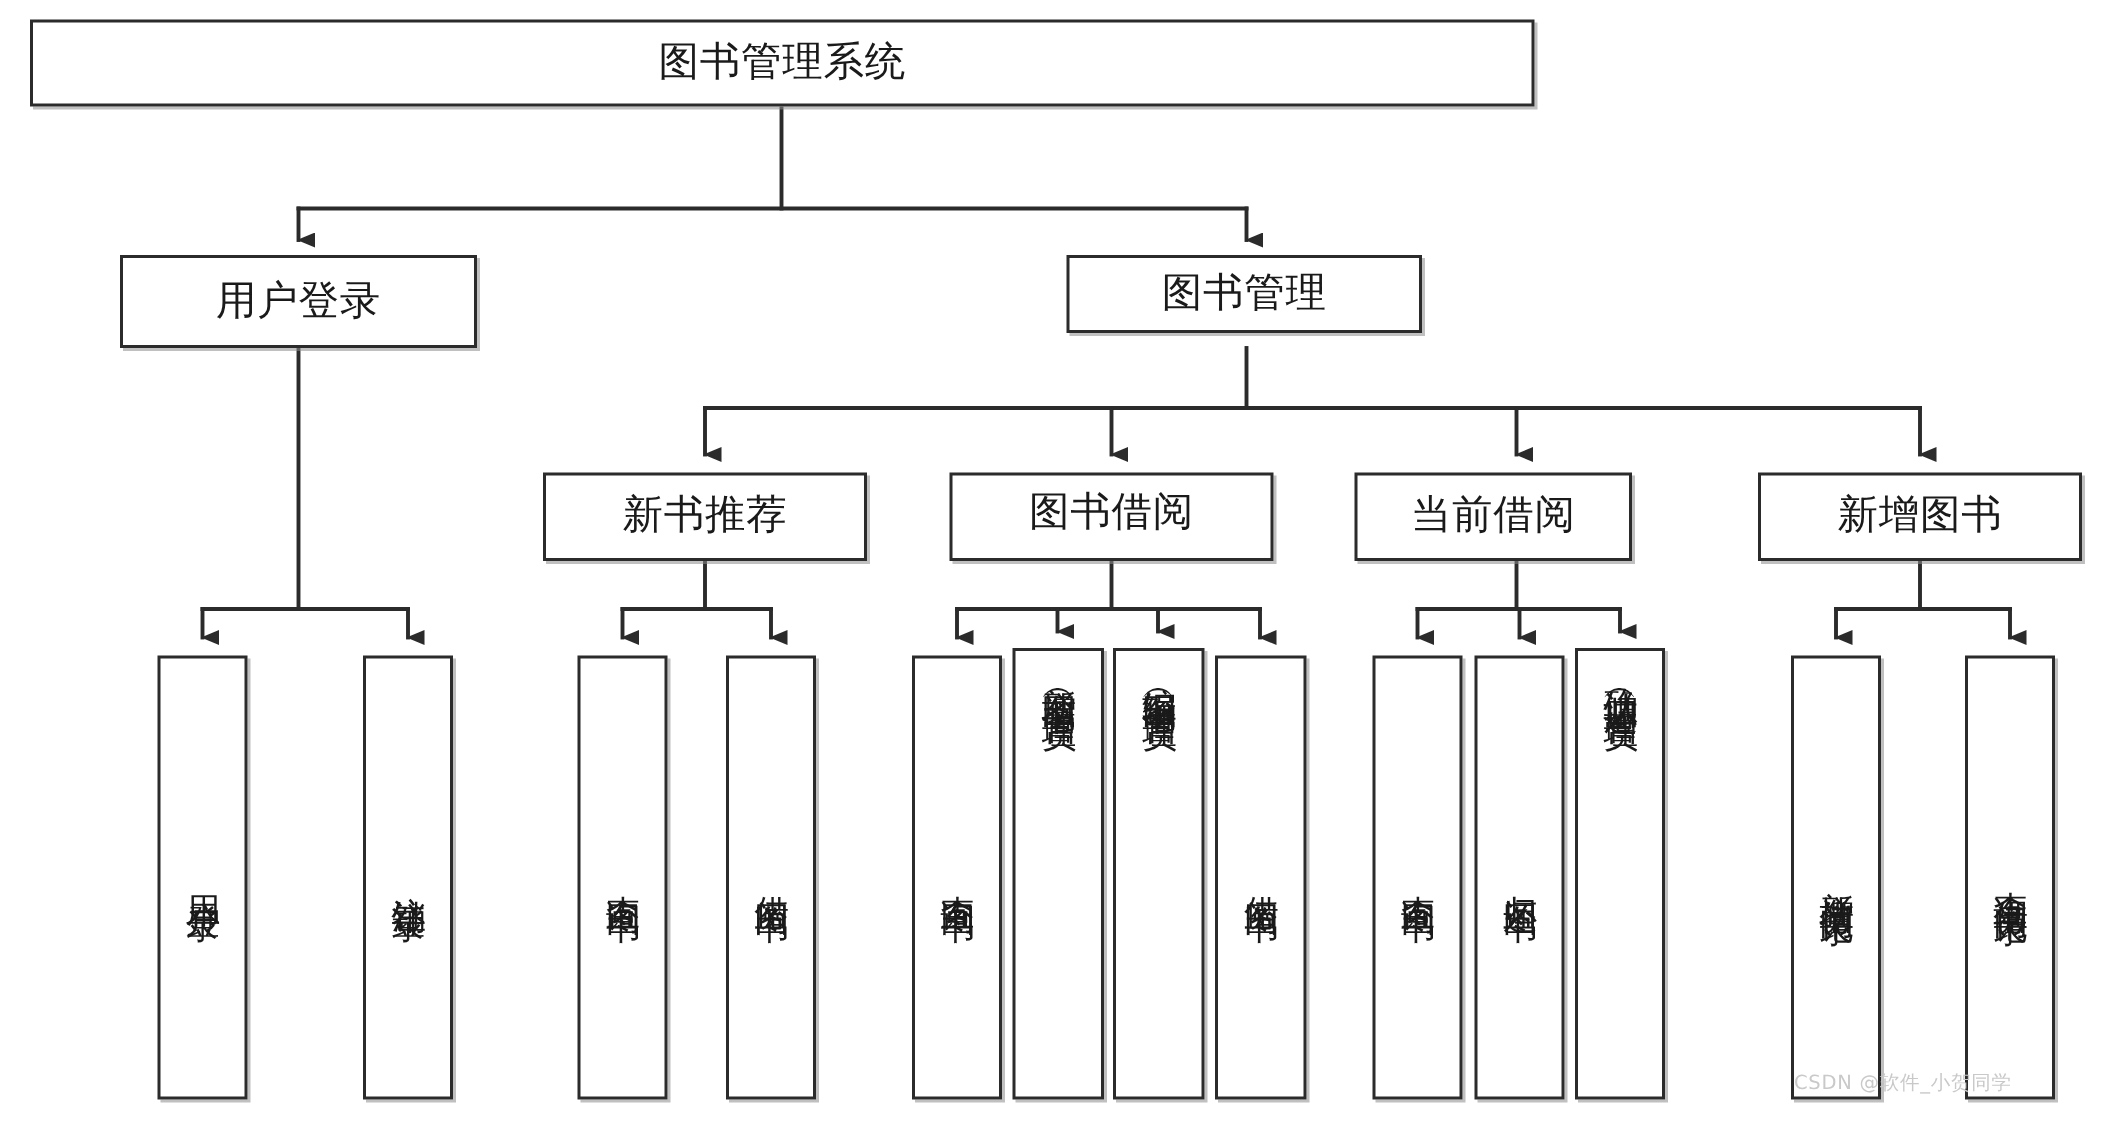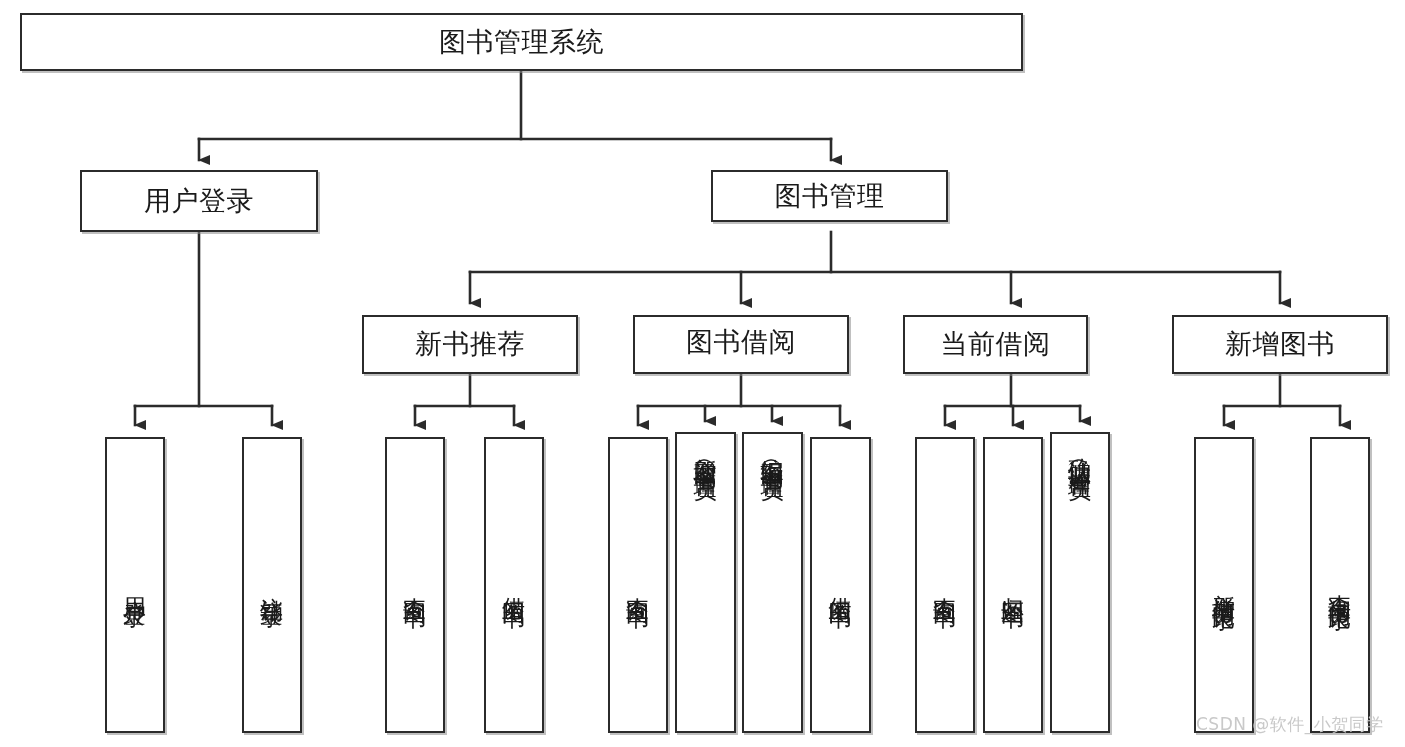--- a/index.html
+++ b/index.html
@@ -62,21 +62,21 @@
     line-height: 1.22;
     letter-spacing: 3px;
     white-space: nowrap;
   }
   .node.vert.topalign {
     align-items: flex-start;
     padding-top: 6px;
   }
   .watermark {
     position: absolute;
-    font-size: 17px;
+    font-size: 13px;
     color: #c9c9c9;
     white-space: nowrap;
     letter-spacing: 0.5px;
     user-select: none;
   }
 </style>
 </head>
 <body>
 
 <div id="canvas" style="background: rgb(255, 255, 255);">

